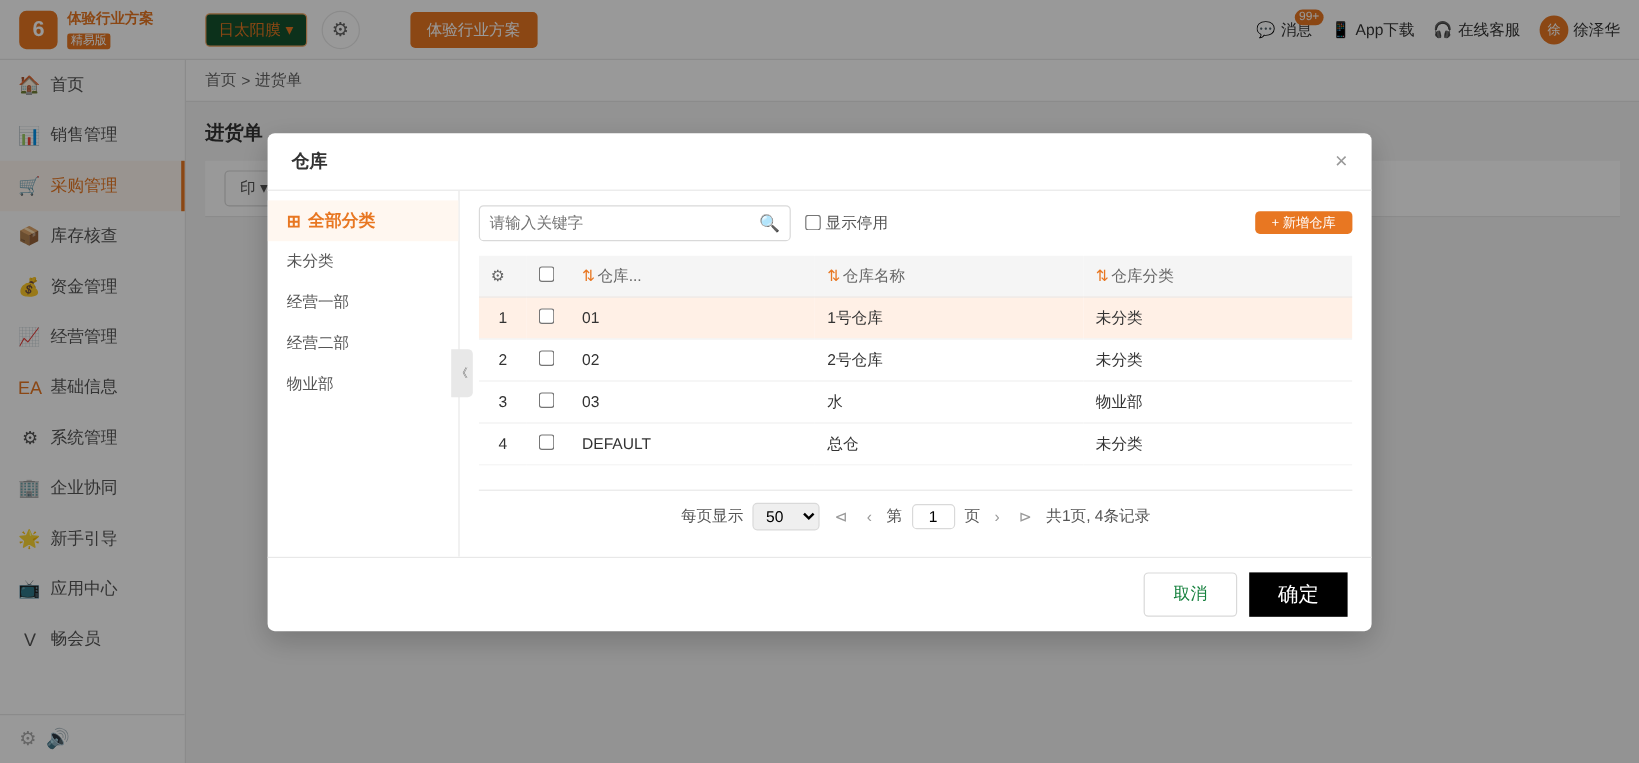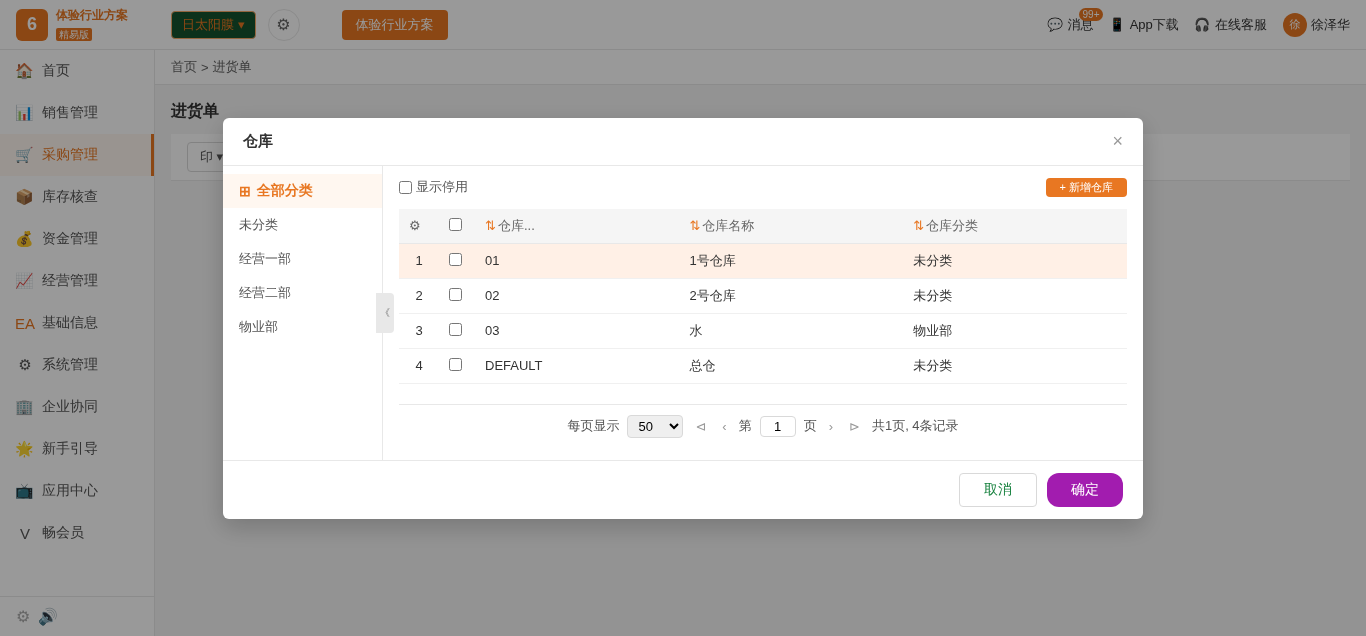--- a/index.html
+++ b/index.html
@@ -372,26 +372,26 @@
     .cancel-btn {
       border: 1px solid #d9d9d9;
       background: #fff;
       color: #15803d;
       border-radius: 4px;
       padding: 7px 24px;
       font-size: 14px;
       cursor: pointer;
     }
     .confirm-btn {
-      background: #a21caf;
+      background: #000000;
       color: #fff;
       border: none;
-      border-radius: 12px;
+      border-radius: 0;
       padding: 7px 24px;
-      font-size: 14px;
+      font-size: 17px;
       cursor: pointer;
     }
 
     
     .content-toolbar {
       display: flex;
       align-items: center;
       gap: 10px;
       padding: 8px 16px;
       background: #fff;
@@ -548,20 +548,24 @@
         <div class="category-item">未分类</div>
         <div class="category-item">经营一部</div>
         <div class="category-item">经营二部</div>
         <div class="category-item">物业部</div>
         <div class="collapse-btn">《</div>
       </div>
 
       <div class="modal-main">
 
         <div class="modal-toolbar">
+          <div class="search-box">
+            <input class="search-input" type="text" placeholder="请输入关键字" style="">
+            <span class="search-icon-btn">🔍</span>
+          </div>
           <label class="show-disabled">
             <input type="checkbox" class="checkbox-input" style="">
             <span>显示停用</span>
           </label>
           <button class="add-btn">+ 新增仓库</button>
         </div>
 
         <div style="flex:1;overflow:auto;">
           <table class="warehouse-table">
             <thead>

